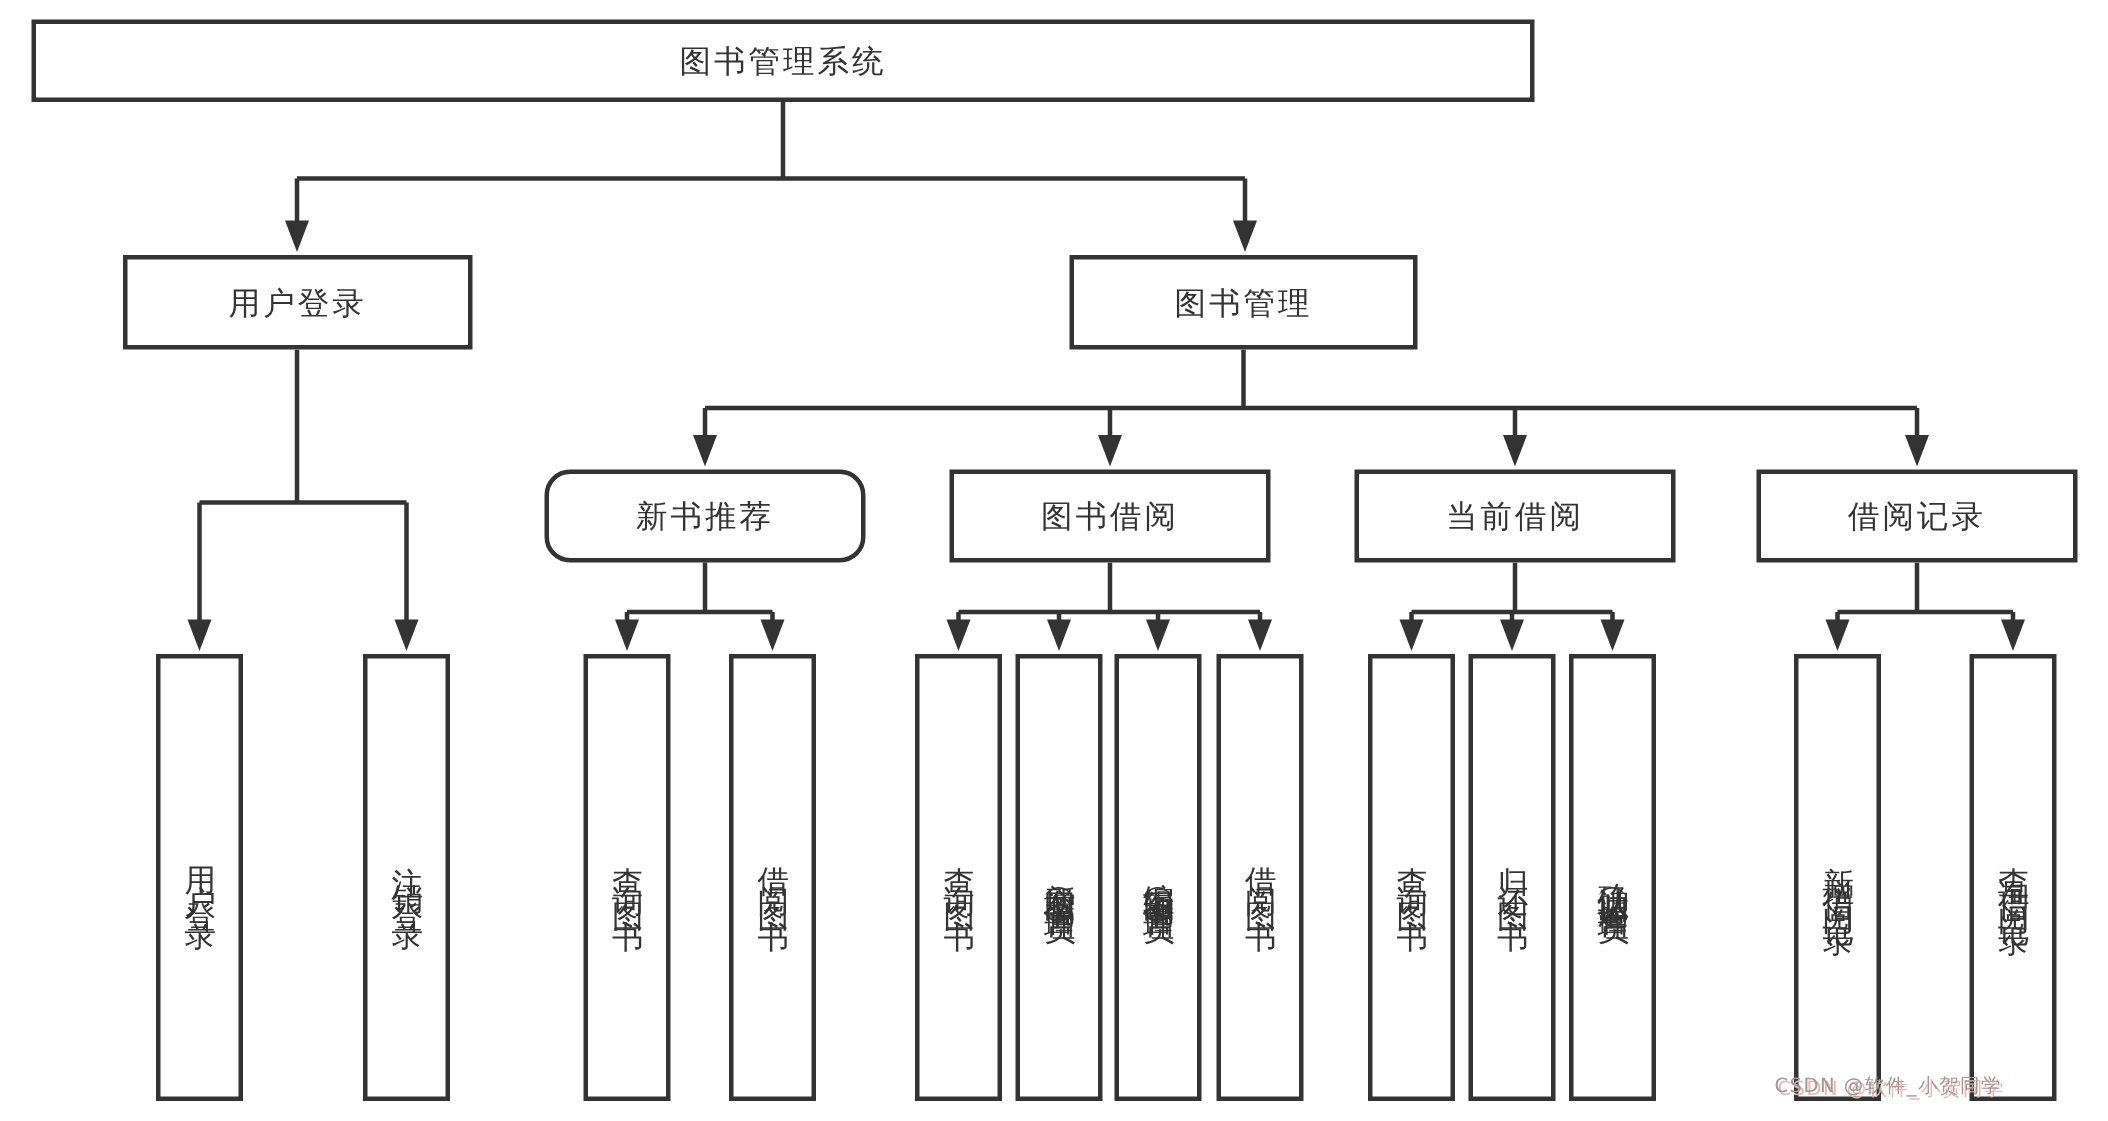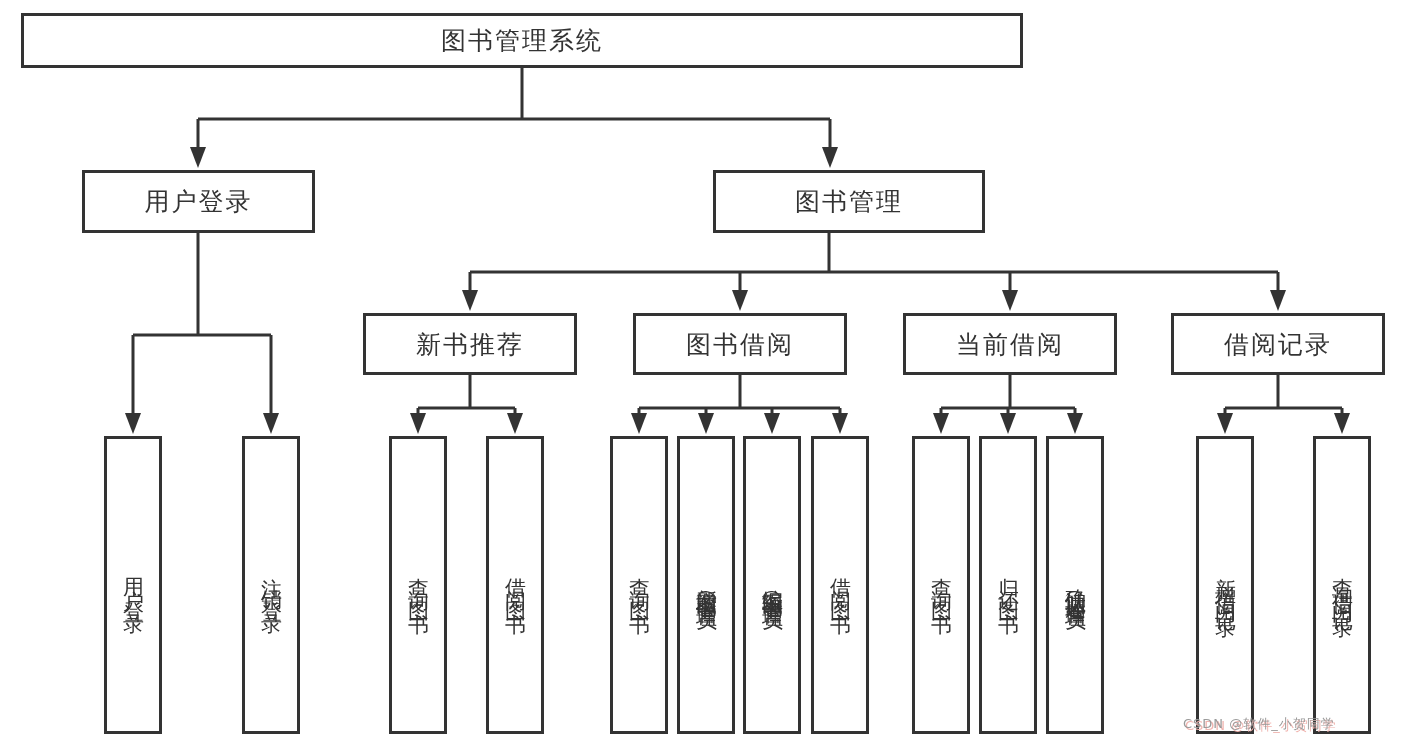--- a/index.html
+++ b/index.html
@@ -11,34 +11,34 @@
     color:#333333;
     overflow:hidden;
   }
   svg.connectors{position:absolute;left:0;top:0;z-index:1;}
   .node{
     position:absolute;box-sizing:border-box;
     border:3px solid #333333;background:#ffffff;
     display:flex;align-items:center;justify-content:center;
     z-index:2;text-align:center;
   }
-  .hbox{font-size:25px;letter-spacing:2px;}
+  .hbox{font-size:21px;letter-spacing:2px;}
   .vbox{
     writing-mode:vertical-rl;text-orientation:mixed;
     font-size:21px;line-height:1;
   }
   .ls4{letter-spacing:12px;}
   .ls6{letter-spacing:8px;}
   .ls9{letter-spacing:3px;}
   
   .n-root{left:21px;top:13px;width:1002px;height:55px;}
   .n-user-login{left:82px;top:170px;width:233px;height:63px;}
-  .n-book-mgmt{left:713px;top:170px;width:272px;height:63px;}
+  .n-book-mgmt{left:713px;top:170px;width:232px;height:63px;}
   .row2{top:313px;width:214px;height:62px;}
-  .n-recommend{left:363px;}
+  .n-recommend{left:363px;border-radius:17px;}
   .n-borrow{left:633px;}
   .n-current{left:903px;}
   .n-records{left:1171px;}
   .leaf{top:436px;width:58px;height:298px;}
   .l0{left:104px;}  .l1{left:242px;}
   .l2{left:389px;}  .l3{left:486px;}
   .l4{left:610px;}  .l5{left:677px;}
   .l6{left:743px;}  .l7{left:811px;}
   .l8{left:912px;}  .l9{left:979px;}  .l10{left:1046px;}
   .l11{left:1196px;} .l12{left:1313px;}

